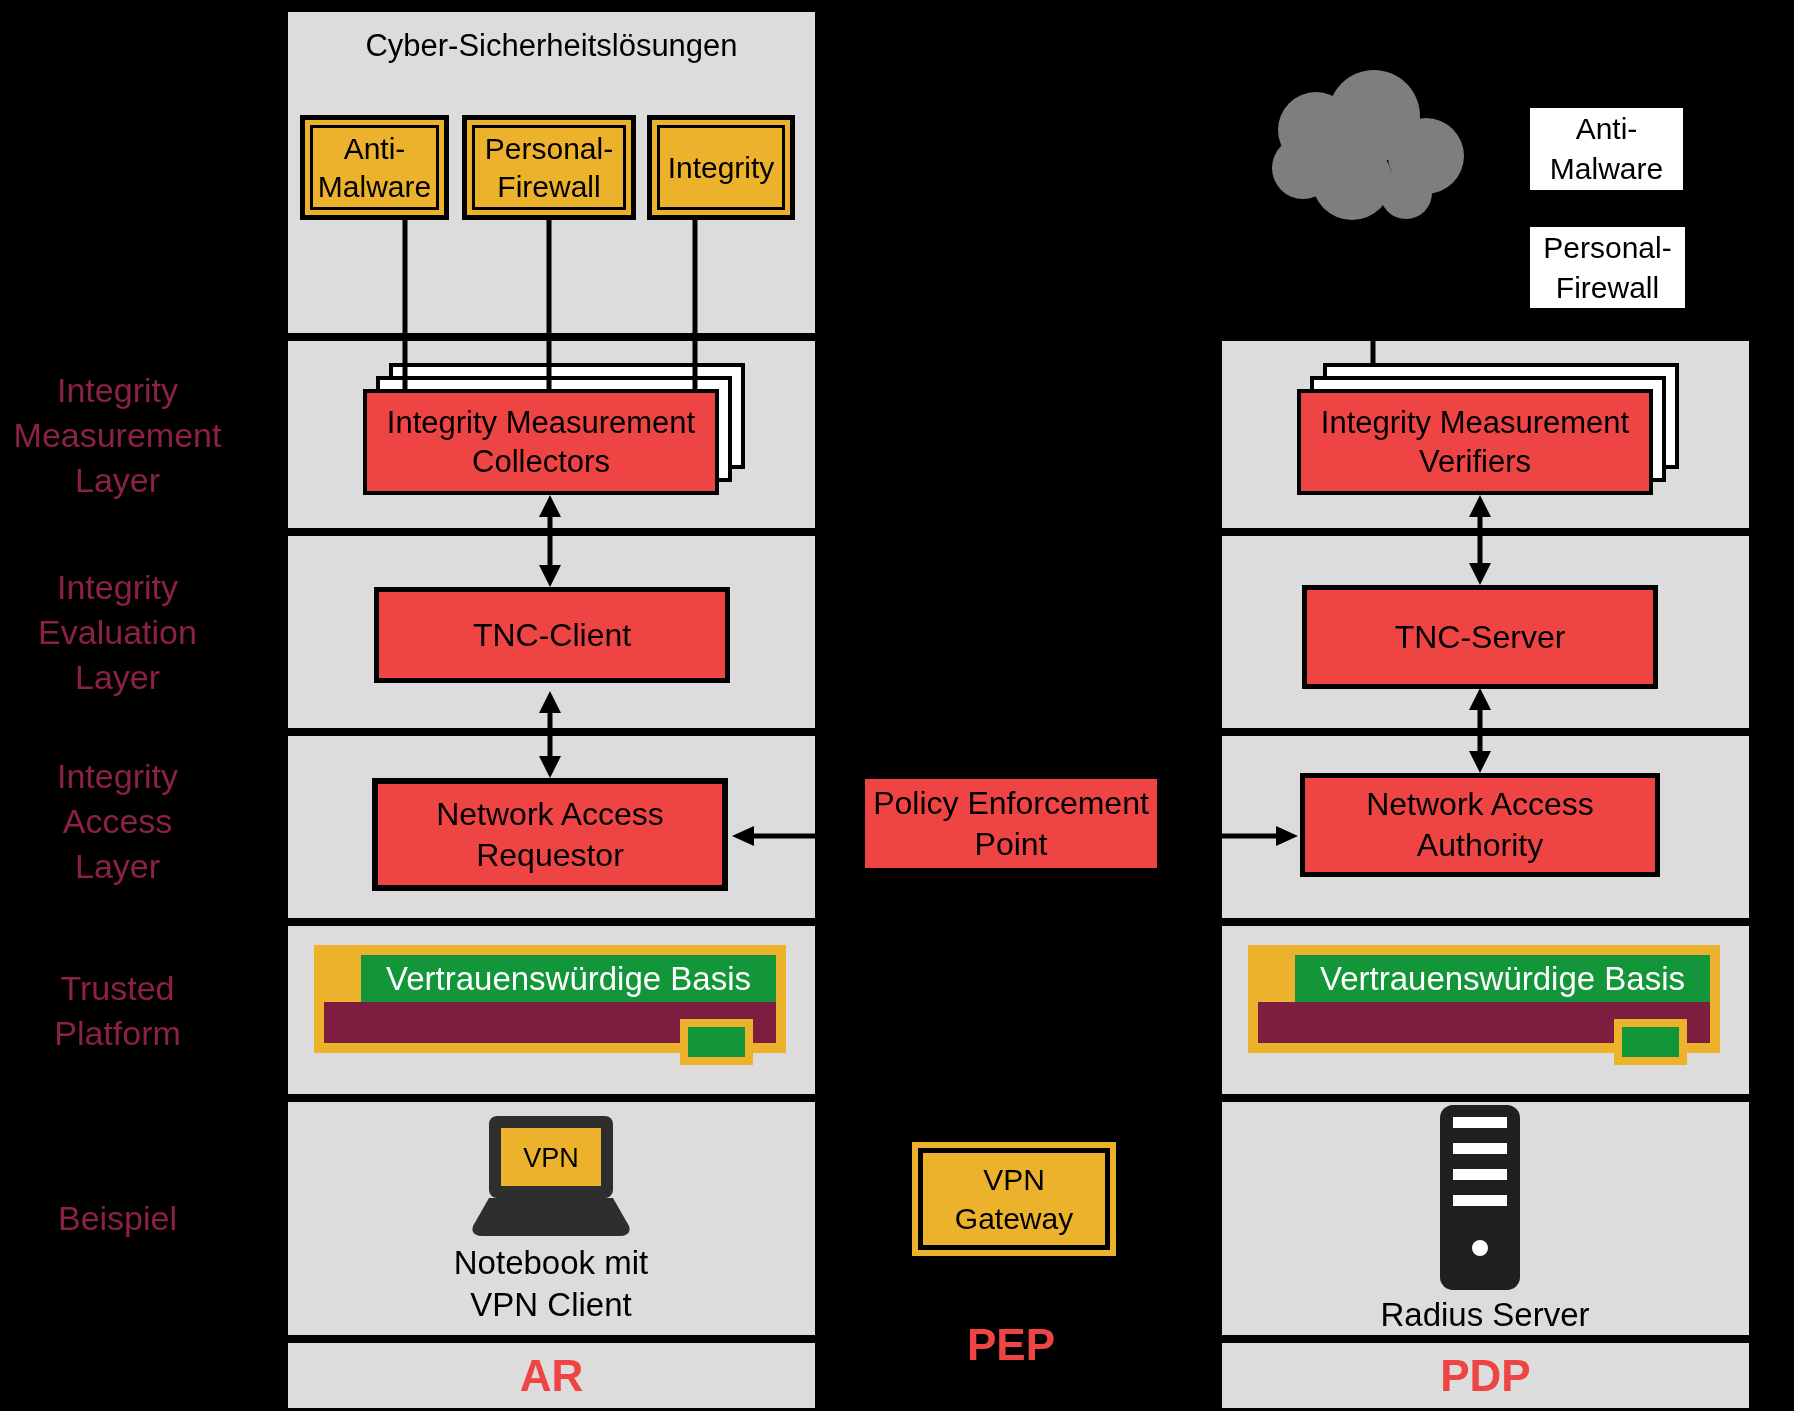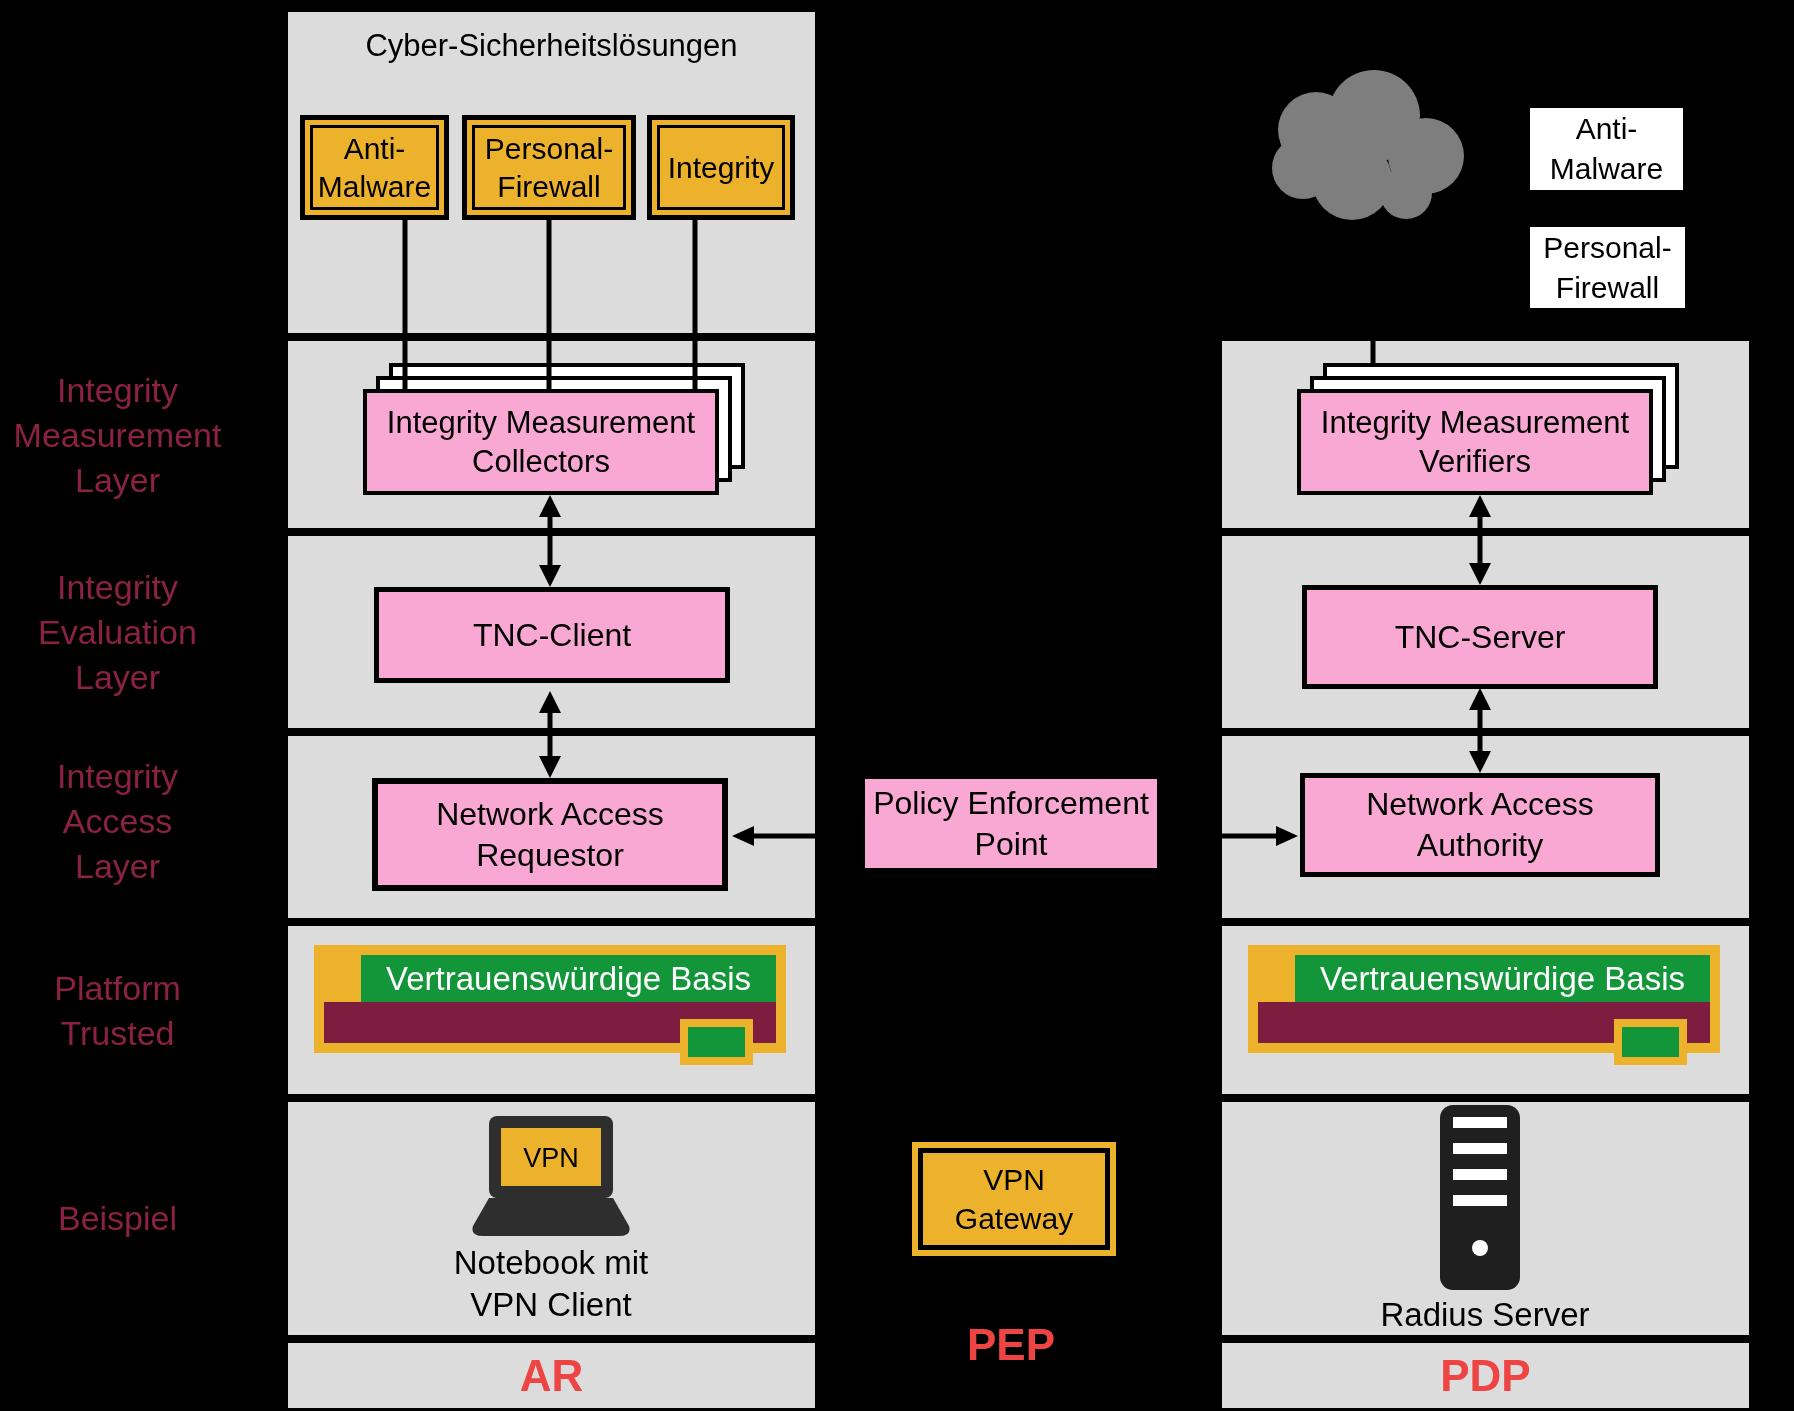--- a/index.html
+++ b/index.html
@@ -2,21 +2,21 @@
 <html><head>
 <meta charset="utf-8">
 <style>
   html,body{margin:0;padding:0;background:#000;}
   #stage{position:relative;width:1794px;height:1411px;background:#000;overflow:hidden;
          font-family:"Liberation Sans","DejaVu Sans",sans-serif;color:#000;}
   .band{position:absolute;background:#DCDCDC;}
   .rowlabel{position:absolute;left:0;width:235px;color:#8B2144;font-size:34px;line-height:45px;text-align:center;}
   .rowlabel span{display:block;}
   .coltitle{position:absolute;font-size:31px;text-align:center;}
-  .box{position:absolute;background:#f9a8d4;border:5px solid #000;box-sizing:border-box;
+  .box{position:absolute;background:#ef4444;border:5px solid #000;box-sizing:border-box;
        display:flex;flex-direction:column;align-items:center;justify-content:center;
        text-align:center;font-size:32px;line-height:41px;}
   .box.b6{border-width:6px;}
   .box.b4{border-width:4px;}
   .stackbox{position:absolute;background:#fff;border:4px solid #000;box-sizing:border-box;}
   .whitelabel{position:absolute;background:#fff;display:flex;flex-direction:column;align-items:center;
        justify-content:center;text-align:center;font-size:30px;line-height:40px;}
   .sign{position:absolute;background:#ECB22C;border:5px solid #000;box-sizing:border-box;padding:5px;}
   .sign-inner{width:100%;height:100%;border:3px solid #000;box-sizing:border-box;
        display:flex;flex-direction:column;align-items:center;justify-content:center;
@@ -66,22 +66,22 @@
     <span>Integrity</span>
     <span>Evaluation</span>
     <span>Layer</span>
   </div>
   <div class="rowlabel z4" style="top:754px">
     <span>Integrity</span>
     <span>Access</span>
     <span>Layer</span>
   </div>
   <div class="rowlabel z4" style="top:966px">
+    <span>Trusted</span>
     <span>Platform</span>
-    <span>Trusted</span>
   </div>
   <div class="rowlabel z4" style="top:1196px">
     <span>Beispiel</span>
   </div>
 
   <div class="coltitle z4" style="left:288px;top:28px;width:527px">Cyber-Sicherheitslösungen</div>
 
   <div class="sign z4" style="left:300px;top:115px;width:149px;height:105px">
     <div class="sign-inner">
       <span>Anti-</span>

